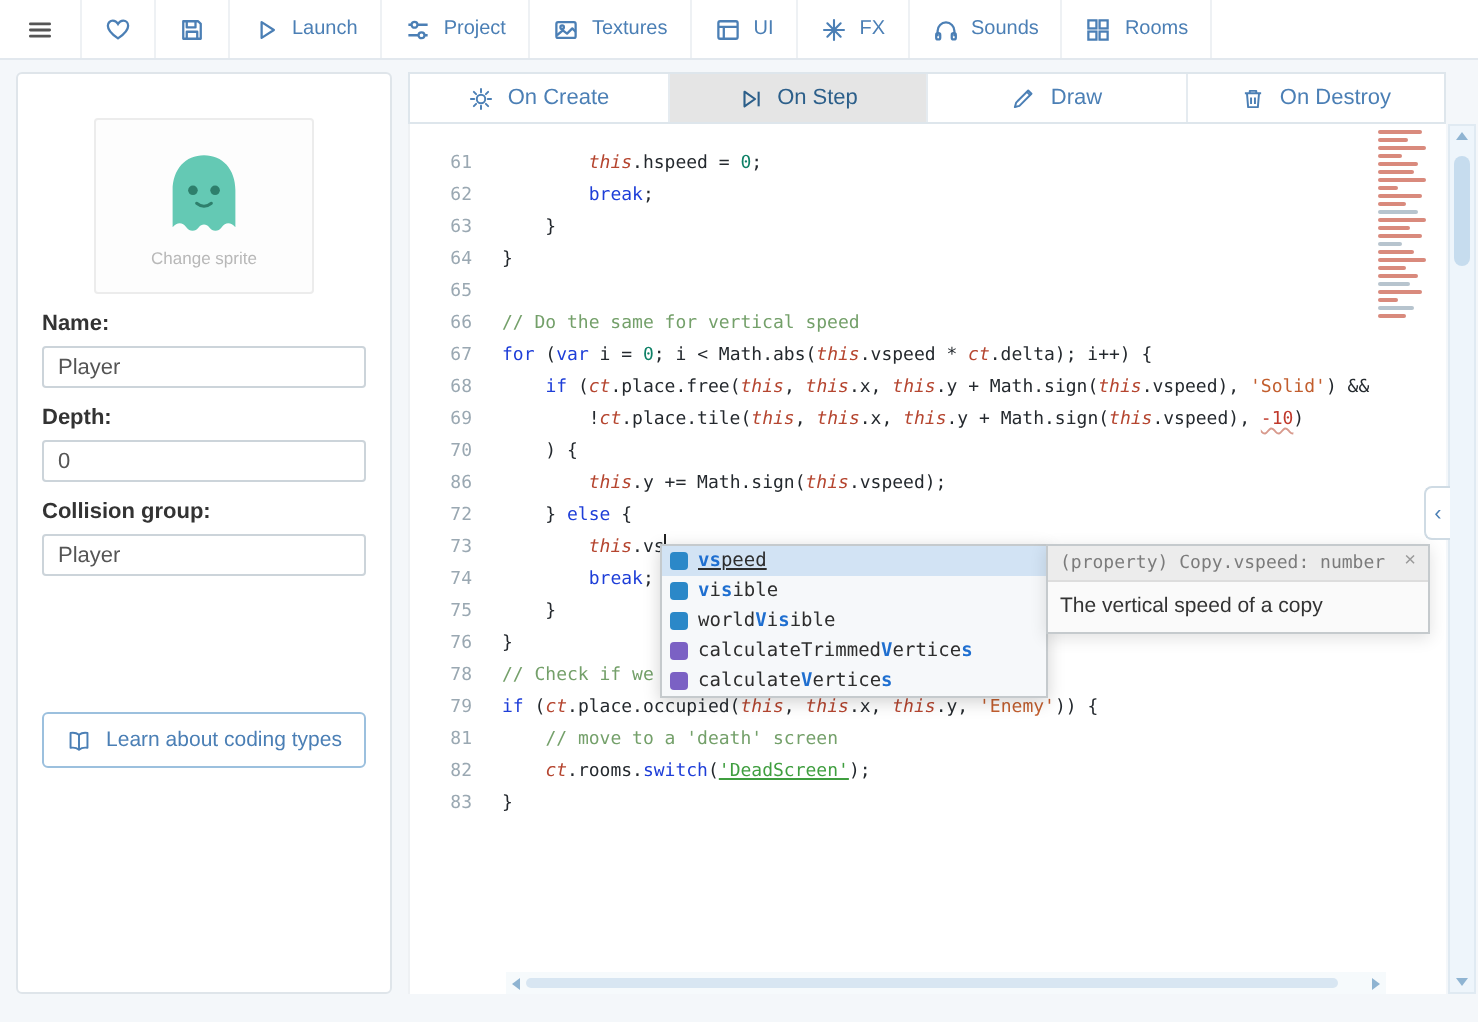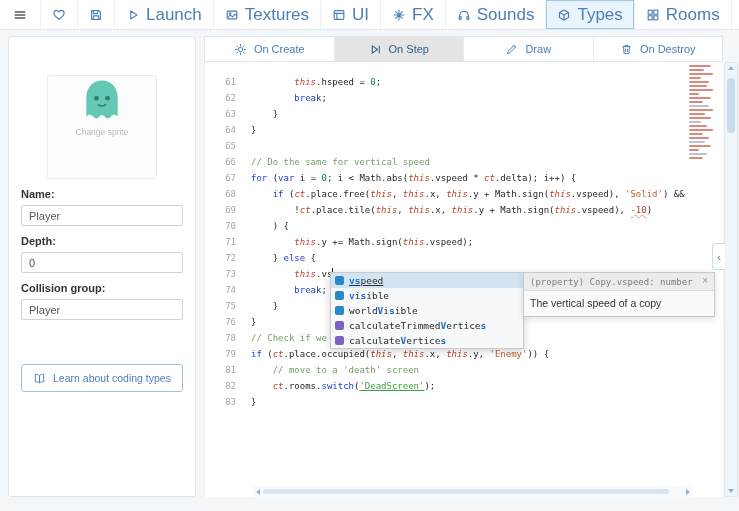--- a/index.html
+++ b/index.html
@@ -2,36 +2,36 @@
 <html><head>
 <meta charset="utf-8">
 <style>
   * { margin:0; padding:0; box-sizing:border-box; }
   html,body { width:739px; height:511px; }
   body { font-family:"Liberation Sans",sans-serif; background:#f4f7fa; position:relative; overflow:hidden; color:#333; }
   .app { position:absolute; inset:0; }
 
   
   header { position:absolute; top:0; left:0; right:0; height:30px; background:#fff; border-bottom:1px solid #e2e8ee; display:flex; align-items:stretch; z-index:10; }
-  .hbtn { display:flex; align-items:center; gap:6px; padding:0 11px; color:#4b7fb5; font-size:17px; border-right:1px solid #eef1f4; cursor:pointer; white-space:nowrap; }
+  .hbtn { display:flex; align-items:center; gap:6px; padding:0 11px; color:#4b7fb5; font-size:10px; border-right:1px solid #eef1f4; cursor:pointer; white-space:nowrap; }
   .hbtn svg { width:14px; height:14px; flex:none; }
   .hbtn.menu { color:#555; padding:0 13px; }
   .hbtn.active { background:#eaf4fc; box-shadow:inset 0 0 0 1px #a5c9e5; }
   .hspacer { flex:1; }
 
   
   .panel { position:absolute; top:36px; left:8px; width:188px; bottom:14px; background:#fff; border:1px solid #dfe5ea; border-radius:3px; padding:12px; z-index:5; }
-  .sprite-box { width:110px; height:104px; margin:26px auto 6px; border:1px solid #ececec; border-radius:2px; background:#fdfdfd; display:flex; flex-direction:column; align-items:center; cursor:pointer; }
+  .sprite-box { width:110px; height:88px; margin:10px auto 6px; border:1px solid #ececec; border-radius:2px; background:#fdfdfd; display:flex; flex-direction:column; align-items:center; justify-content:center; cursor:pointer; }
   .sprite-box svg { width:48px; height:48px; }
   .sprite-caption { font-size:8.5px; color:#b8b8b8; margin-top:3px; }
   .field-label { display:block; font-size:11px; font-weight:bold; color:#333; margin:9px 0 5px; }
   .field-input { width:100%; height:21px; border:1px solid #ccd4da; border-radius:2px; padding:0 7px; font-size:11px; color:#555; background:#fff; font-family:"Liberation Sans",sans-serif; }
   .btn-outline { width:100%; height:28px; border:1px solid #9cc0de; border-radius:3px; background:#fff; color:#4b7fb5; font-size:10.5px; display:flex; align-items:center; justify-content:center; gap:7px; cursor:pointer; font-family:"Liberation Sans",sans-serif; }
   .btn-outline svg { width:13px; height:13px; }
-  .learn-btn { margin-top:44px; }
+  .learn-btn { margin-top:68px; }
   .done-btn { position:absolute; left:12px; right:12px; bottom:10px; width:auto; }
 
   
   .editor { position:absolute; top:36px; left:204px; right:16px; bottom:14px; background:#fff; }
   .tabs { display:flex; height:26px; border:1px solid #dee6ec; background:#fff; }
   .tab { flex:1; display:flex; align-items:center; justify-content:center; gap:7px; font-size:11px; color:#4b7fb5; border-right:1px solid #e5ebf0; cursor:pointer; }
   .tab:last-child { border-right:none; }
   .tab svg { width:13px; height:13px; }
   .tab.active { background:#e5e5e5; color:#2c5f8a; }
   .code-area { position:absolute; top:26px; left:0; right:0; bottom:0; background:#fff; overflow:hidden; border-left:1px solid #eef1f4; }
@@ -98,20 +98,28 @@
           <path d="M5 3v3.5h5V3M5 13V9h6v4"></path>
         </svg>
     </div>
     <div class="hbtn">
       <svg viewBox="0 0 16 16" fill="none" stroke="currentColor" stroke-width="1.3" stroke-linejoin="round">
           <path d="M5.5 3.5l7 4.5-7 4.5z"></path>
         </svg>
       <span>Launch</span>
     </div>
     <div class="hbtn">
+      <svg viewBox="0 0 16 16" fill="none" stroke="currentColor" stroke-width="1.3">
+          <path d="M2.5 5h11M2.5 11h11"></path>
+          <circle cx="6" cy="5" r="1.7" fill="#fff"></circle>
+          <circle cx="10" cy="11" r="1.7" fill="#fff"></circle>
+        </svg>
+      <span>Project</span>
+    </div>
+    <div class="hbtn">
       <svg viewBox="0 0 16 16" fill="none" stroke="currentColor" stroke-width="1.3" stroke-linejoin="round">
           <rect x="2.5" y="3.5" width="11" height="9" rx="1"></rect>
           <circle cx="5.8" cy="6.4" r="1"></circle>
           <path d="M2.8 11l3.4-2.8 2.4 1.9 3-3 1.9 1.9"></path>
         </svg>
       <span>Textures</span>
     </div>
     <div class="hbtn">
       <svg viewBox="0 0 16 16" fill="none" stroke="currentColor" stroke-width="1.3" stroke-linejoin="round">
           <rect x="2.5" y="3" width="11" height="10" rx="1"></rect>
@@ -125,27 +133,20 @@
         </svg>
       <span>FX</span>
     </div>
     <div class="hbtn">
       <svg viewBox="0 0 16 16" fill="none" stroke="currentColor" stroke-width="1.3" stroke-linejoin="round">
           <path d="M3.2 11.5V8.5a4.8 4.8 0 0 1 9.6 0v3"></path>
           <rect x="2.4" y="9.8" width="2.3" height="3.6" rx="1"></rect>
           <rect x="11.3" y="9.8" width="2.3" height="3.6" rx="1"></rect>
         </svg>
       <span>Sounds</span>
-    </div>
-    <div class="hbtn active">
-      <svg viewBox="0 0 16 16" fill="none" stroke="currentColor" stroke-width="1.3" stroke-linejoin="round">
-          <path d="M8 2.2l5.2 2.9v5.8L8 13.8 2.8 10.9V5.1z"></path>
-          <path d="M2.8 5.1L8 8l5.2-2.9M8 8v5.8"></path>
-        </svg>
-      <span>Types</span>
     </div>
     <div class="hbtn">
       <svg viewBox="0 0 16 16" fill="none" stroke="currentColor" stroke-width="1.3">
           <rect x="2.5" y="2.5" width="4.6" height="4.6"></rect>
           <rect x="8.9" y="2.5" width="4.6" height="4.6"></rect>
           <rect x="2.5" y="8.9" width="4.6" height="4.6"></rect>
           <rect x="8.9" y="8.9" width="4.6" height="4.6"></rect>
         </svg>
       <span>Rooms</span>
     </div>
@@ -214,21 +215,21 @@
           <div class="code-line"><span class="ln">61</span><span class="lc"><span class="tk-pl">        </span><span class="tk-th">this</span><span class="tk-pl">.hspeed = </span><span class="tk-nu">0</span><span class="tk-pl">;</span></span></div>
           <div class="code-line"><span class="ln">62</span><span class="lc"><span class="tk-pl">        </span><span class="tk-kw">break</span><span class="tk-pl">;</span></span></div>
           <div class="code-line"><span class="ln">63</span><span class="lc"><span class="tk-pl">    }</span></span></div>
           <div class="code-line"><span class="ln">64</span><span class="lc"><span class="tk-pl">}</span></span></div>
           <div class="code-line"><span class="ln">65</span><span class="lc"></span></div>
           <div class="code-line"><span class="ln">66</span><span class="lc"><span class="tk-cm">// Do the same for vertical speed</span></span></div>
           <div class="code-line"><span class="ln">67</span><span class="lc"><span class="tk-kw">for</span><span class="tk-pl"> (</span><span class="tk-kw">var</span><span class="tk-pl"> i = </span><span class="tk-nu">0</span><span class="tk-pl">; i &lt; Math.abs(</span><span class="tk-th">this</span><span class="tk-pl">.vspeed * </span><span class="tk-th">ct</span><span class="tk-pl">.delta); i++) {</span></span></div>
           <div class="code-line"><span class="ln">68</span><span class="lc"><span class="tk-pl">    </span><span class="tk-kw">if</span><span class="tk-pl"> (</span><span class="tk-th">ct</span><span class="tk-pl">.place.free(</span><span class="tk-th">this</span><span class="tk-pl">, </span><span class="tk-th">this</span><span class="tk-pl">.x, </span><span class="tk-th">this</span><span class="tk-pl">.y + Math.sign(</span><span class="tk-th">this</span><span class="tk-pl">.vspeed), </span><span class="tk-st">'Solid'</span><span class="tk-pl">) &amp;&amp;</span></span></div>
           <div class="code-line"><span class="ln">69</span><span class="lc"><span class="tk-pl">        !</span><span class="tk-th">ct</span><span class="tk-pl">.place.tile(</span><span class="tk-th">this</span><span class="tk-pl">, </span><span class="tk-th">this</span><span class="tk-pl">.x, </span><span class="tk-th">this</span><span class="tk-pl">.y + Math.sign(</span><span class="tk-th">this</span><span class="tk-pl">.vspeed), </span><span class="tk-er">-10</span><span class="tk-pl">)</span></span></div>
           <div class="code-line"><span class="ln">70</span><span class="lc"><span class="tk-pl">    ) {</span></span></div>
-          <div class="code-line"><span class="ln">71</span><span class="lc"><span class="tk-pl">        </span><span class="tk-th">this</span><span class="tk-pl">.y += Math.sign(</span><span class="tk-th">this</span><span class="tk-pl">.vspeed);</span></span></div>
+          <div class="code-line"><span class="ln">86</span><span class="lc"><span class="tk-pl">        </span><span class="tk-th">this</span><span class="tk-pl">.y += Math.sign(</span><span class="tk-th">this</span><span class="tk-pl">.vspeed);</span></span></div>
           <div class="code-line"><span class="ln">72</span><span class="lc"><span class="tk-pl">    } </span><span class="tk-kw">else</span><span class="tk-pl"> {</span></span></div>
           <div class="code-line"><span class="ln">73</span><span class="lc"><span class="tk-pl">        </span><span class="tk-th">this</span><span class="tk-pl">.vs</span><span class="tk-cu"></span></span></div>
           <div class="code-line"><span class="ln">74</span><span class="lc"><span class="tk-pl">        </span><span class="tk-kw">break</span><span class="tk-pl">;</span></span></div>
           <div class="code-line"><span class="ln">75</span><span class="lc"><span class="tk-pl">    }</span></span></div>
           <div class="code-line"><span class="ln">76</span><span class="lc"><span class="tk-pl">}</span></span></div>
           <div class="code-line"><span class="ln">78</span><span class="lc"><span class="tk-cm">// Check if we</span></span></div>
           <div class="code-line"><span class="ln">79</span><span class="lc"><span class="tk-kw">if</span><span class="tk-pl"> (</span><span class="tk-th">ct</span><span class="tk-pl">.place.occupied(</span><span class="tk-th">this</span><span class="tk-pl">, </span><span class="tk-th">this</span><span class="tk-pl">.x, </span><span class="tk-th">this</span><span class="tk-pl">.y, </span><span class="tk-st">'Enemy'</span><span class="tk-pl">)) {</span></span></div>
           <div class="code-line"><span class="ln">81</span><span class="lc"><span class="tk-pl">    </span><span class="tk-cm">// move to a 'death' screen</span></span></div>
           <div class="code-line"><span class="ln">82</span><span class="lc"><span class="tk-pl">    </span><span class="tk-th">ct</span><span class="tk-pl">.rooms.</span><span class="tk-kw">switch</span><span class="tk-pl">(</span><span class="tk-lk">'DeadScreen'</span><span class="tk-pl">);</span></span></div>
           <div class="code-line"><span class="ln">83</span><span class="lc"><span class="tk-pl">}</span></span></div>

